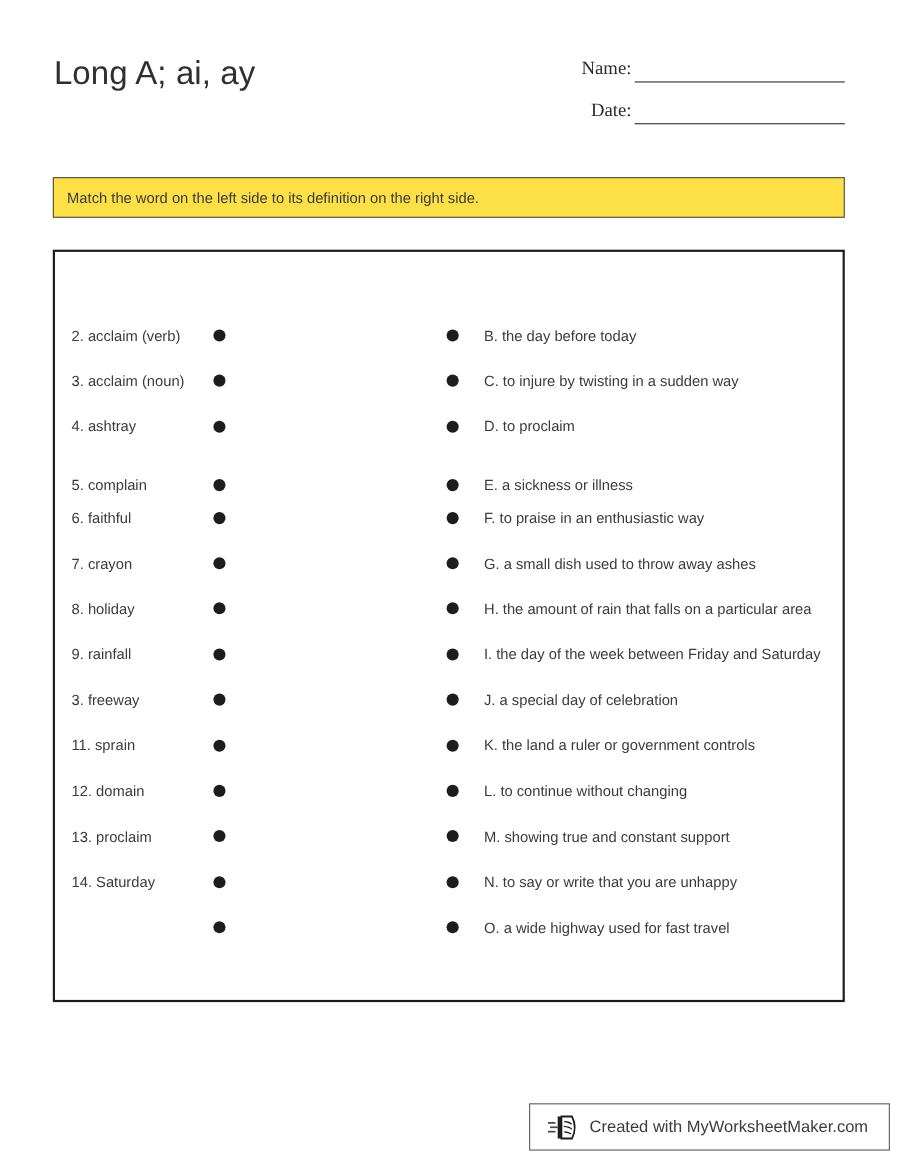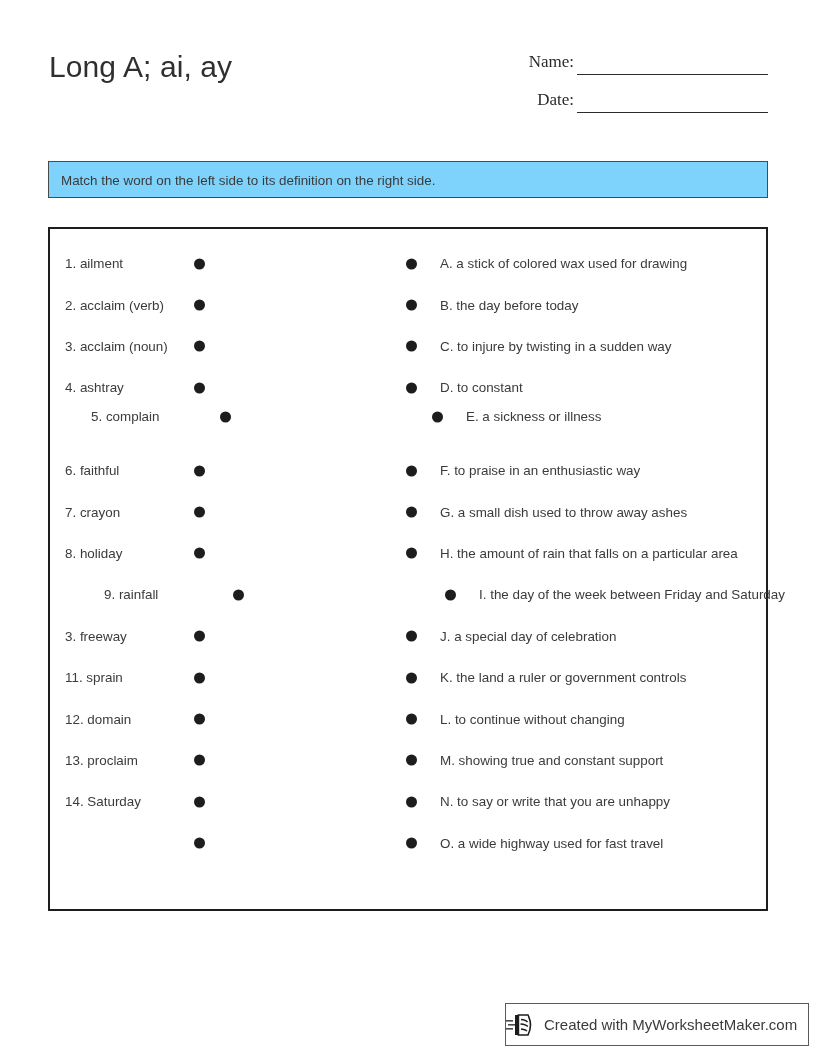--- a/index.html
+++ b/index.html
@@ -63,21 +63,21 @@
   }
 
   
   #instruction-box {
     position: absolute;
     left: 48px;
     top: 161px;
     width: 720px;
     height: 37px;
     border: 1.2px solid #4a4a4a;
-    background: #7dd3fc;
+    background: #fde047;
     box-sizing: border-box;
   }
   #instruction-text {
     position: absolute;
     left: 12px;
     top: 50%;
     transform: translateY(-50%);
     font-size: 13.4px;
     color: #3b3b3b;
     white-space: nowrap;
@@ -143,30 +143,30 @@
   }
   .right-label {
     font-size: 13.4px;
     color: #3b3b3b;
     white-space: nowrap;
   }
 
   
   #footer-badge {
     position: absolute;
-    left: 505px;
+    left: 481px;
     top: 1003px;
-    width: 304px;
+    width: 328px;
     height: 43px;
     border: 1.3px solid #5a5a5a;
     background: #ffffff;
     box-sizing: border-box;
     display: flex;
     align-items: center;
-    padding-left: 0;
+    padding-left: 16px;
   }
   #footer-logo-icon {
     width: 30px;
     height: 26px;
     flex: 0 0 auto;
     margin-right: 8px;
   }
   #footer-text {
     font-size: 15px;
     color: #3b3b3b;
@@ -192,30 +192,20 @@
   <div id="page-title">Long A; ai, ay</div>
 
 </div>
 
 <div id="instruction-box">
   <span id="instruction-text">Match the word on the left side to its definition on the right side.</span>
 </div>
 
 <div id="matching-box">
   <div id="matching-grid">
-      <div class="match-row" style="top: 14px;">
-        <div class="left-cell">
-          <span class="left-label">1. ailment</span>
-        </div>
-        <span class="dot dot-left"></span>
-        <span class="dot dot-right"></span>
-        <div class="right-cell">
-          <span class="right-label">A. a stick of colored wax used for drawing</span>
-        </div>
-      </div>
       <div class="match-row" style="top: 55.4px;">
         <div class="left-cell">
           <span class="left-label">2. acclaim (verb)</span>
         </div>
         <span class="dot dot-left"></span>
         <span class="dot dot-right"></span>
         <div class="right-cell">
           <span class="right-label">B. the day before today</span>
         </div>
       </div>
@@ -229,24 +219,24 @@
           <span class="right-label">C. to injure by twisting in a sudden way</span>
         </div>
       </div>
       <div class="match-row" style="top: 138.2px;">
         <div class="left-cell">
           <span class="left-label">4. ashtray</span>
         </div>
         <span class="dot dot-left"></span>
         <span class="dot dot-right"></span>
         <div class="right-cell">
-          <span class="right-label">D. to constant</span>
-        </div>
-      </div>
-      <div class="match-row" style="top: 167px; margin-left: 26px;">
+          <span class="right-label">D. to proclaim</span>
+        </div>
+      </div>
+      <div class="match-row" style="top: 191px;">
         <div class="left-cell">
           <span class="left-label">5. complain</span>
         </div>
         <span class="dot dot-left"></span>
         <span class="dot dot-right"></span>
         <div class="right-cell">
           <span class="right-label">E. a sickness or illness</span>
         </div>
       </div>
       <div class="match-row" style="top: 221px;">
@@ -272,21 +262,21 @@
       <div class="match-row" style="top: 303.8px;">
         <div class="left-cell">
           <span class="left-label">8. holiday</span>
         </div>
         <span class="dot dot-left"></span>
         <span class="dot dot-right"></span>
         <div class="right-cell">
           <span class="right-label">H. the amount of rain that falls on a particular area</span>
         </div>
       </div>
-      <div class="match-row" style="top: 345.2px; margin-left: 39px;">
+      <div class="match-row" style="top: 345.2px;">
         <div class="left-cell">
           <span class="left-label">9. rainfall</span>
         </div>
         <span class="dot dot-left"></span>
         <span class="dot dot-right"></span>
         <div class="right-cell">
           <span class="right-label">I. the day of the week between Friday and Saturday</span>
         </div>
       </div>
       <div class="match-row" style="top: 386.6px;">

